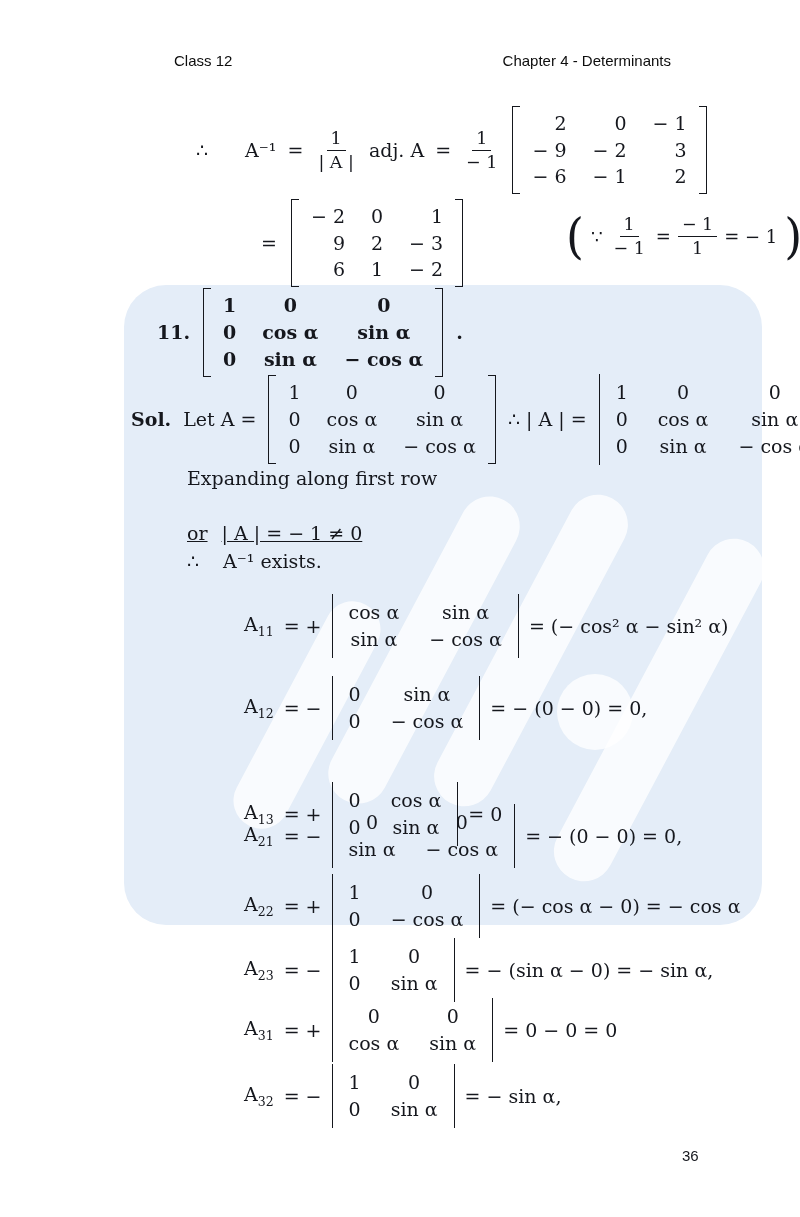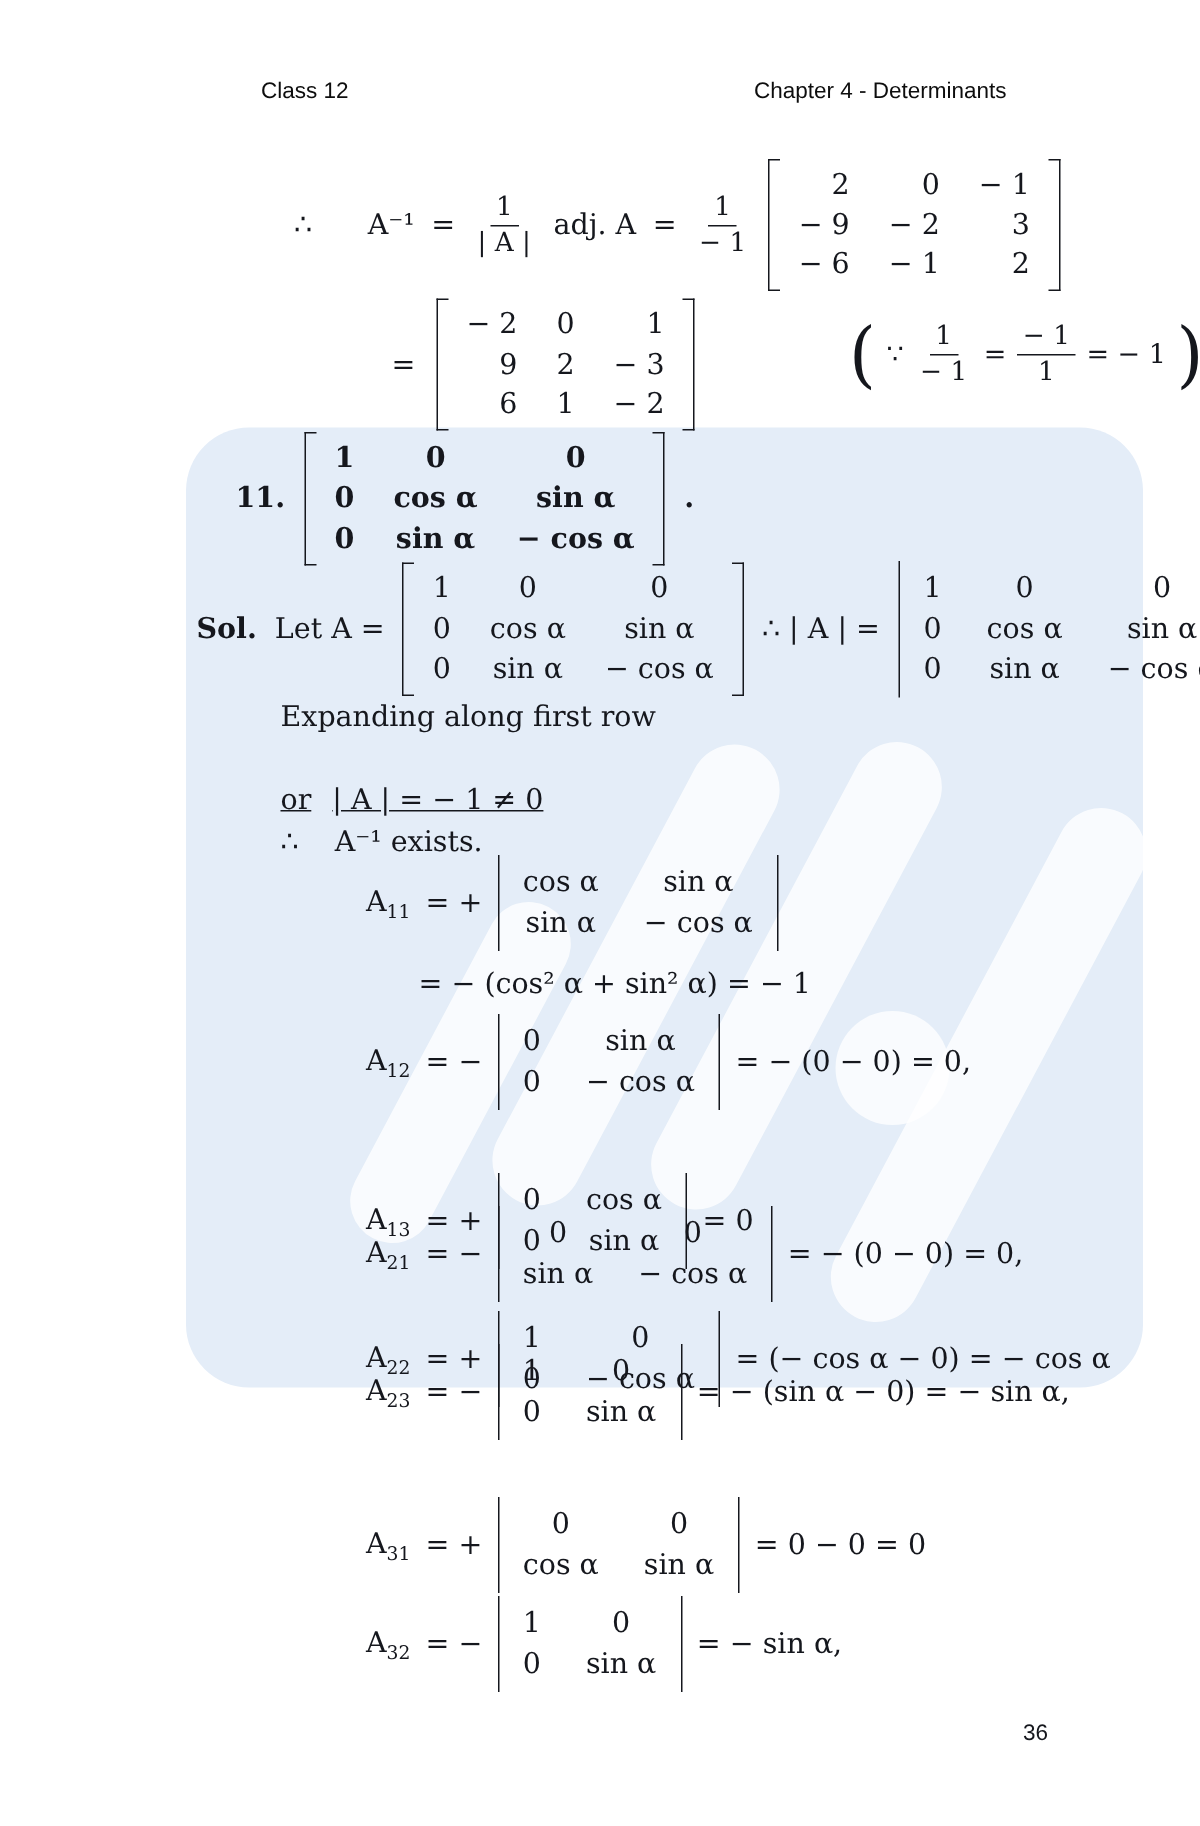--- a/index.html
+++ b/index.html
@@ -70,22 +70,22 @@
   .eq2   { left: 222px; top: 202px; height: 82px; gap: 14px; }
   .note  { left: 527px; top: 208px; height: 56px; gap: 7px; font-size: 18px; }
   .q11   { left: 118px; top: 288px; gap: 13px; }
   .solrow{ left: 92px;  top: 374px; gap: 12px; }
   .l-expanding { left: 148px; top: 467px; justify-content: flex-end; }
   .l-expansion { left: 270px; top: 497px; }
   .l-or        { left: 148px; top: 522px; gap: 14px; text-decoration: underline; }
   .l-exists    { left: 148px; top: 550px; gap: 24px; }
   .l-a11b      { left: 240px; top: 645px; }
   .cof   { left: 205px; gap: 10px; }
-  .c11 { top: 570px; justify-content: space-between; } .c12 { top: 676px; } .c13 { top: 782px; }
-  .c21 { top: 804px; } .c22 { top: 874px; } .c23 { top: 896px; }
+  .c11 { top: 594px; justify-content: space-between; } .c12 { top: 676px; } .c13 { top: 782px; }
+  .c21 { top: 804px; } .c22 { top: 874px; } .c23 { top: 938px; }
   .c31 { top: 998px; } .c32 { top: 1064px; }
 
   .ft-brand {
     position: absolute; left: 0; right: 0; top: 1147px; text-align: center;
     font-family: "Liberation Sans", sans-serif; font-size: 15px; z-index: 2;
   }
   .ft-page {
     position: absolute; left: 643px; top: 1147px;
     font-family: "Liberation Sans", sans-serif; font-size: 15px; z-index: 2;
   }
@@ -241,23 +241,21 @@
 
   <div class="mathrow cof c11">
     <span class="cof-label"><span>A</span><sub>11</sub></span>
     <span>= +</span>
     <span class="det" style="grid-template-columns: repeat(2, auto);">
         <span class="mcell">cos α</span>
         <span class="mcell">sin α</span>
         <span class="mcell">sin α</span>
         <span class="mcell">− cos α</span>
       </span>
-  </div>
-  <div class="mathrow l-a11b">
-    <span>= − (cos² α + sin² α) = − 1</span>
+    <span>= (− cos² α − sin² α)</span>
   </div>
 
   <div class="mathrow cof c12">
     <span class="cof-label"><span>A</span><sub>12</sub></span>
     <span>= −</span>
     <span class="det" style="grid-template-columns: repeat(2, auto);">
         <span class="mcell">0</span>
         <span class="mcell">sin α</span>
         <span class="mcell">0</span>
         <span class="mcell">− cos α</span>

